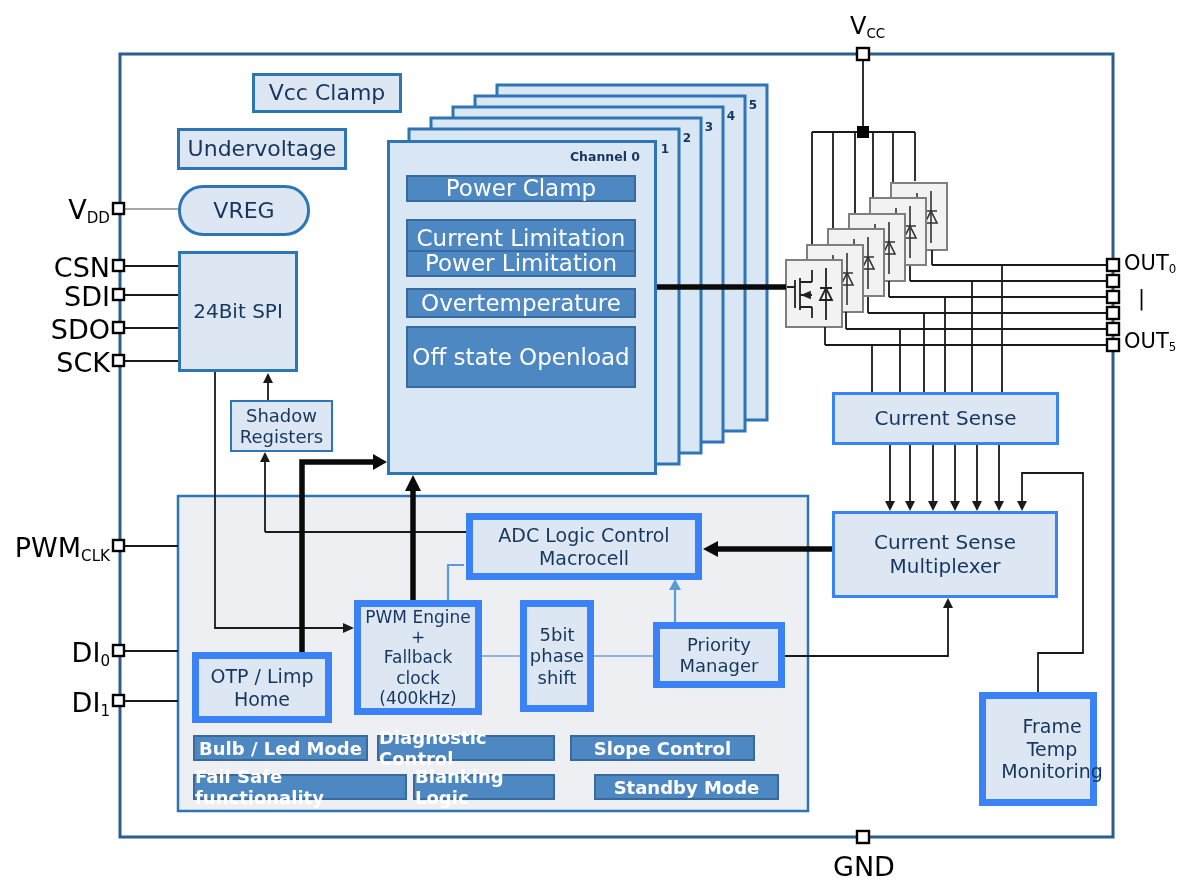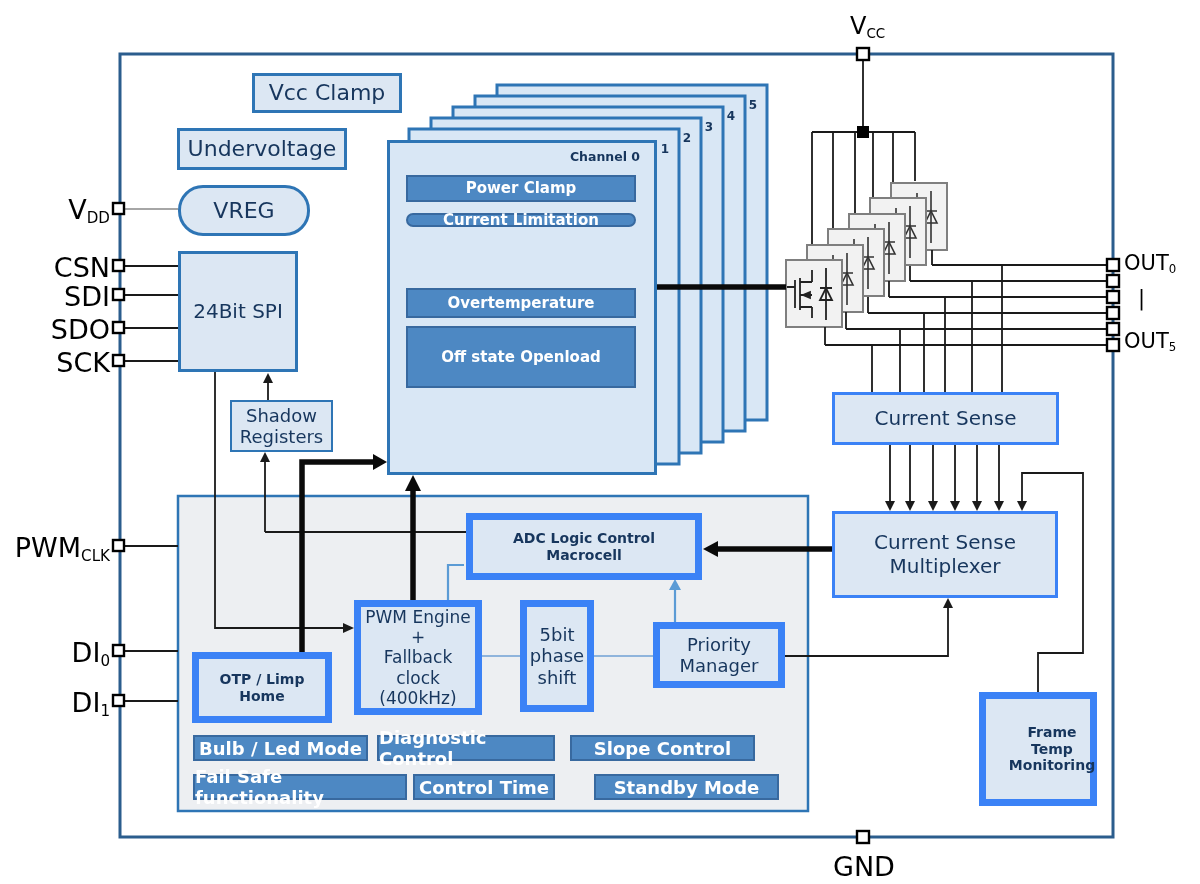--- a/index.html
+++ b/index.html
@@ -4,26 +4,26 @@
 <style>
   html,body{margin:0;padding:0;background:#fff;}
   #stage{position:relative;width:1200px;height:884px;background:#ffffff;
          font-family:"DejaVu Sans","Liberation Sans",sans-serif;overflow:hidden;}
   #wires{position:absolute;left:0;top:0;}
   .box{position:absolute;box-sizing:border-box;background:#dce7f3;
        display:flex;flex-direction:column;align-items:center;justify-content:center;
        text-align:center;color:#17365d;line-height:1.18;}
   .bblue{border:3px solid #2e75b5;align-items:center;}
   .bblack{border:7px solid #3b82f6;}
-  .fs22{font-size:22px;} .fs20{font-size:20px;} .fs19{font-size:14px;font-weight:bold;}
+  .fs22{font-size:22px;} .fs20{font-size:20px;} .fs19{font-size:19px;}
   .fs18{font-size:18px;} .fs17{font-size:17px;}
   .chanCard{position:absolute;box-sizing:border-box;background:#d9e7f5;border:3px solid #2e75b5;}
   .chanLabel{position:absolute;top:6px;right:14px;font-size:12.5px;font-weight:bold;color:#17365d;}
   .cbar{position:absolute;left:16px;width:230px;box-sizing:border-box;background:#4d88c3;
-        border:2px solid #38699f;color:#fff;font-weight:bold;font-size:15px;
+        border:2px solid #38699f;color:#fff;font-weight:normal;font-size:23px;
         display:flex;flex-direction:column;align-items:center;justify-content:center;line-height:1.25;}
   .stacknum{position:absolute;width:16px;text-align:center;font-size:12px;font-weight:bold;color:#17365d;}
   .feat{position:absolute;height:26px;box-sizing:border-box;background:#4d88c3;border:2px solid #38699f;
         color:#fff;font-weight:bold;font-size:18px;display:flex;align-items:center;justify-content:center;}
   .pinlabel{position:absolute;font-size:27px;color:#000;white-space:nowrap;}
   .pl-left{width:100px;text-align:right;}
   sub{font-size:0.56em;vertical-align:-0.28em;letter-spacing:0;}
 </style>
 </head>
 <body>
@@ -203,22 +203,25 @@
   <div class="box bblue fs18" style="left:230px;top:400px;width:103px;height:52px;border-width:2.5px;">
     <span>Shadow</span>
     <span>Registers</span>
   </div>
 
   <div class="chanCard" style="left:387px;top:140px;width:270px;height:335px;">
     <div class="chanLabel">Channel 0</div>
     <div class="cbar" style="top:32px;height:27px;">
       <span>Power Clamp</span>
       </div>
-    <div class="cbar" style="top:70px;height:14px;border-radius:11px;">
+    <div class="cbar" style="top:76px;height:38px;">
       <span>Current Limitation</span>
+      </div>
+    <div class="cbar" style="top:107px;height:27px;">
+      <span>Power Limitation</span>
       </div>
     <div class="cbar" style="top:145px;height:30px;">
       <span>Overtemperature</span>
       </div>
     <div class="cbar" style="top:183px;height:62px;">
       <span>Off state Openload</span>
     </div>
   </div>
 
   <div class="stacknum" style="left:657px;top:142px;">1</div>
@@ -276,21 +279,21 @@
   <div class="feat" style="left:193px;top:735px;width:175px;">
     <span>Bulb / Led  Mode</span>
     </div>
   <div class="feat" style="left:570px;top:735px;width:185px;">
     <span>Slope Control</span>
     </div>
   <div class="feat" style="left:193px;top:774px;width:214px;">
     <span>Fail Safe functionality</span>
     </div>
   <div class="feat" style="left:413px;top:774px;width:142px;">
-    <span>Control Time</span>
+    <span>Blanking Logic</span>
     </div>
   <div class="feat" style="left:594px;top:774px;width:185px;">
     <span>Standby Mode</span>
     </div>
 
   <div class="pinlabel pl-left" style="left:10px;top:194px;">
     <span>V</span><sub>DD</sub>
   </div>
   <div class="pinlabel pl-left" style="left:10px;top:252px;">
     <span>CSN</span><sub></sub>

